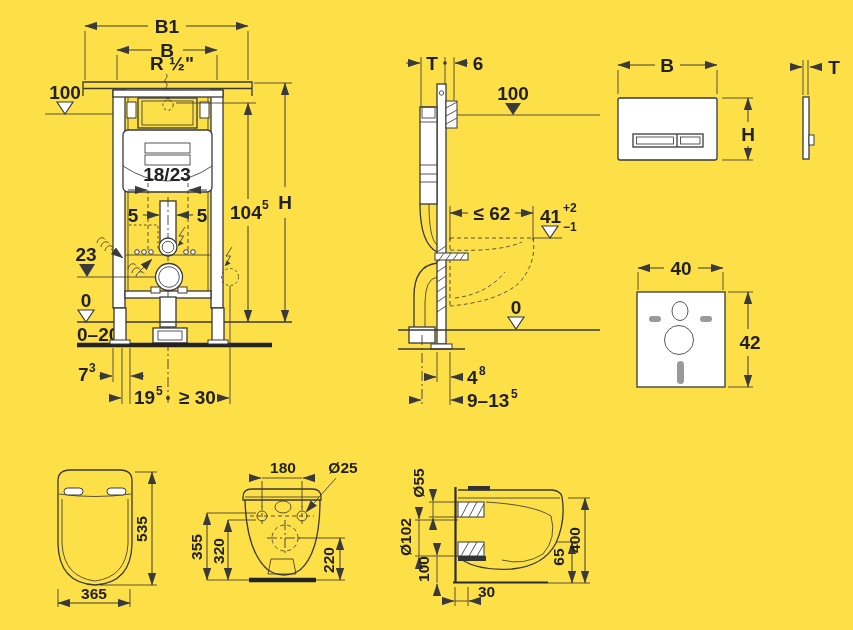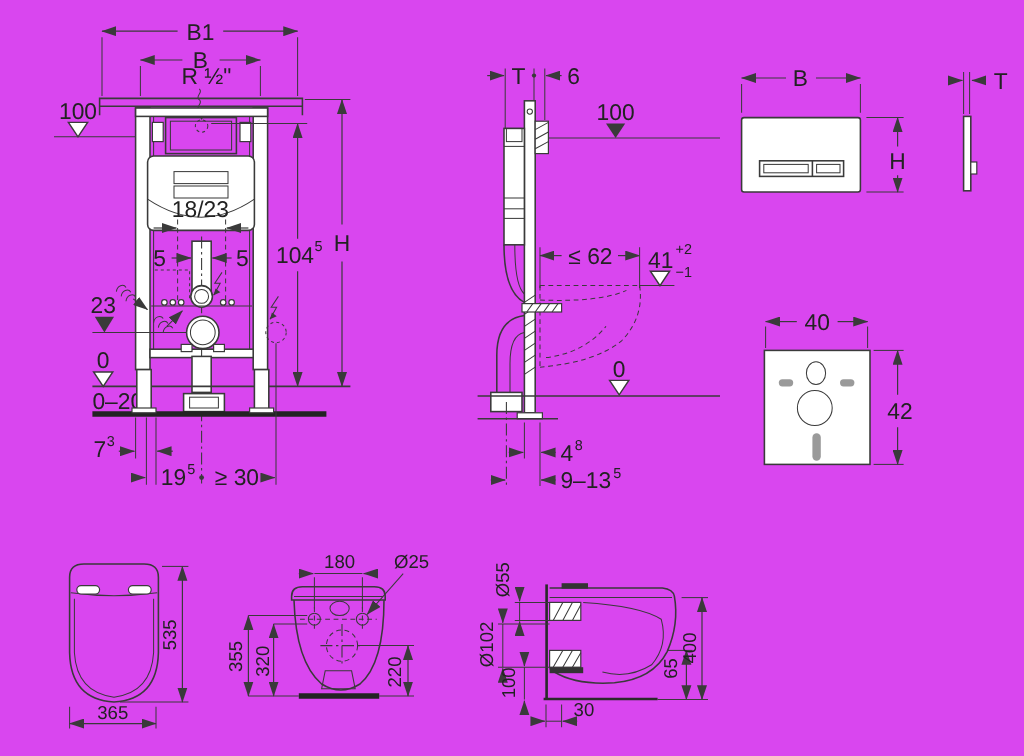--- a/index.html
+++ b/index.html
@@ -1,16 +1,16 @@
 <!DOCTYPE html>
 <html><head>
 <meta charset="utf-8">
 <style>
   html,body{margin:0;padding:0;background:#fff;}
-  .page{width:853px;height:630px;background:#d946ef;position:relative;overflow:hidden;}
+  .page{width:853px;height:630px;background:#fde047;position:relative;overflow:hidden;font-weight:bold;}
   svg text{font-family:"Liberation Sans","DejaVu Sans",sans-serif;font-size:19px;fill:#222;}
   svg text.sup{font-size:12px;}
   svg text.sm{font-size:15.5px;}
   .ln{stroke:#3a3a3a;stroke-width:1.3;fill:none;}
   .th{stroke:#3a3a3a;stroke-width:0.85;fill:none;}
   .dim{stroke:#3a3a3a;stroke-width:1;fill:none;}
   .wf{fill:#fff;stroke:#3a3a3a;stroke-width:1.3;}
   .wf2{fill:#fff;stroke:#3a3a3a;stroke-width:1;}
   .dash{stroke-dasharray:4 3;}
   .dots{stroke-dasharray:2.5 2.5;}

